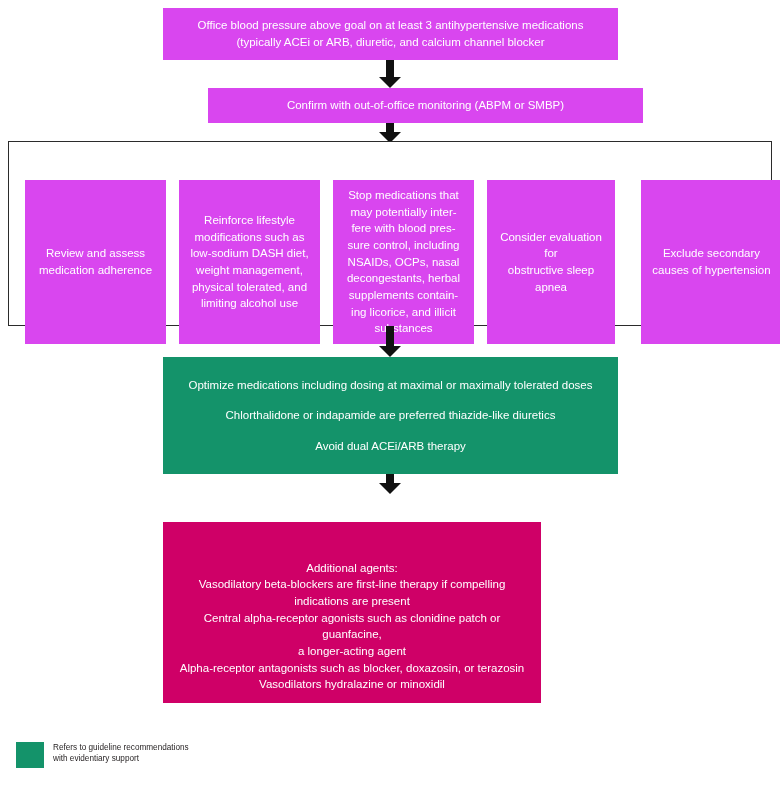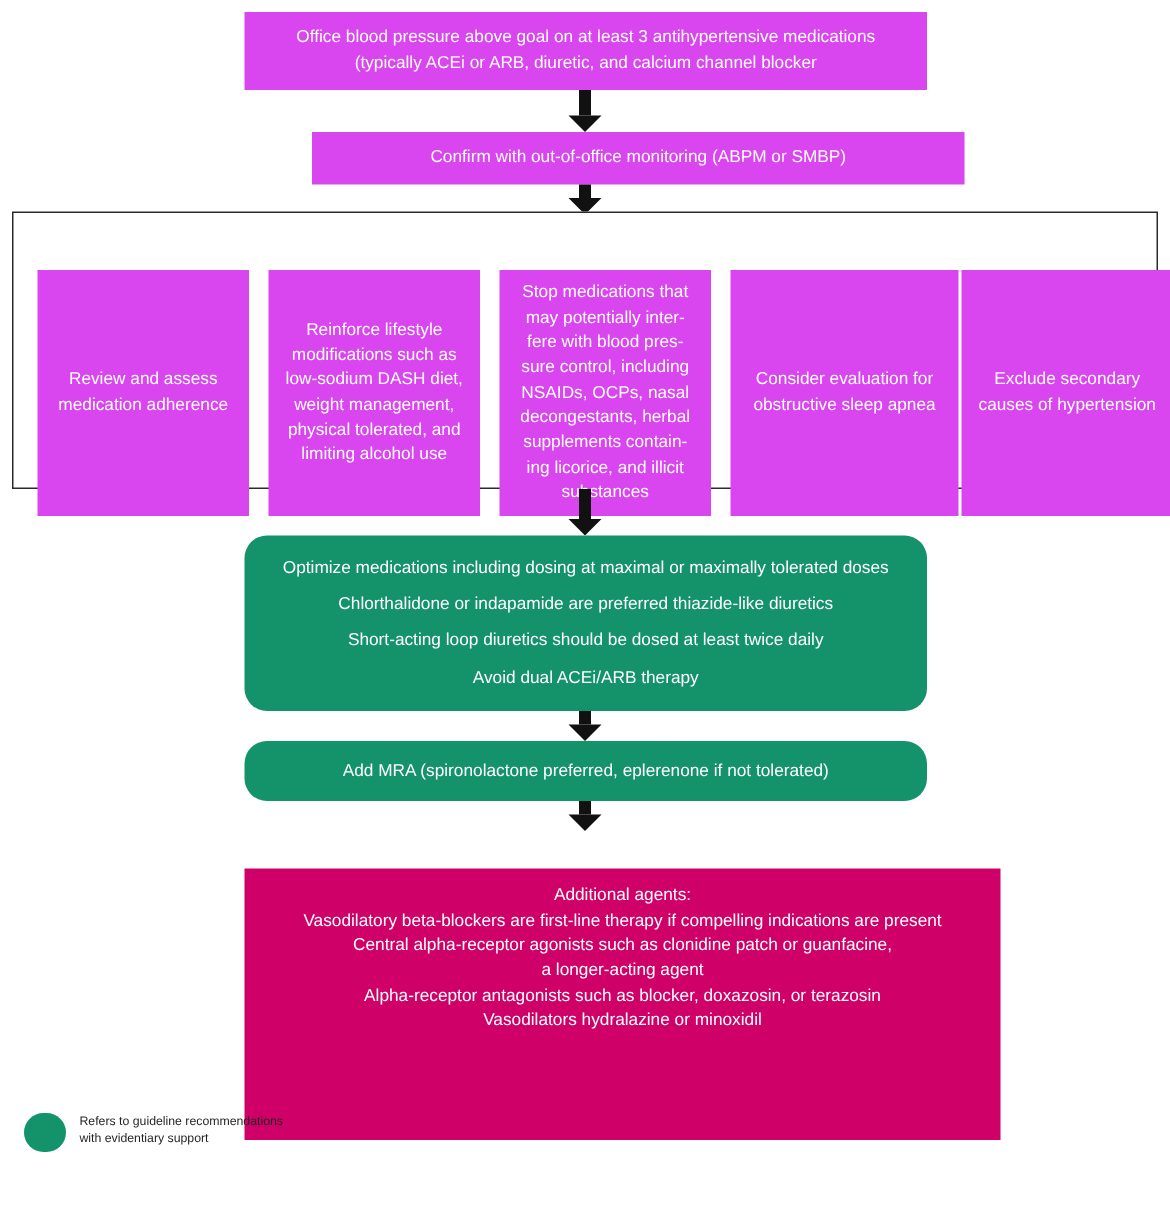--- a/index.html
+++ b/index.html
@@ -35,21 +35,21 @@
     font-size: 11.5px;
     line-height: 1.45;
     padding: 6px 10px;
   }
   .node .ln {
     display: block;
     width: 100%;
   }
 
   .blue  { background: #d946ef; }
-  .green { background: #14936A; border-radius: 15px; }
+  .green { background: #14936A; }
   .pink  { background: #CF0067; }
 
   
   #node-office-bp {
     left: 163px; top: 8px; width: 455px; height: 52px;
   }
   #node-confirm {
     left: 208px; top: 88px; width: 435px; height: 35px;
   }
 
@@ -63,33 +63,33 @@
   }
   .grp-box {
     position: absolute;
     top: 10px;
     height: 164px;
     margin-top: 28px;
   }
   #node-adherence        { left: 16px;  width: 141px; }
   #node-lifestyle        { left: 170px; width: 141px; }
   #node-stop-meds        { left: 324px; width: 141px; }
-  #node-osa             { left: 478px; width: 152px; }
+  #node-osa             { left: 478px; width: 128px; }
   #node-secondary-causes { left: 632px; width: 141px; }
 
   #node-optimize {
     left: 163px; top: 357px; width: 455px; height: 117px;
     justify-content: space-evenly;
   }
   #node-add-mra {
     left: 163px; top: 494px; width: 455px; height: 40px;
   }
   #node-additional-agents {
-    left: 163px; top: 579px; width: 504px; height: 181px;
-    justify-content: flex-start;
+    left: 163px; top: 522px; width: 378px; height: 181px;
+    justify-content: flex-end;
     padding: 10px 12px;
   }
 
   
   .arrow {
     position: absolute;
     width: 22px;
   }
   .arrow .shaft {
     position: absolute;
@@ -218,32 +218,28 @@
   </div>
 
   <div class="arrow" id="arrow-3">
     <div class="shaft"></div>
     <div class="head"></div>
   </div>
 
   <div class="node green" id="node-optimize">
     <span class="ln">Optimize medications including dosing at maximal or maximally tolerated doses</span>
     <span class="ln">Chlorthalidone or indapamide are preferred thiazide-like diuretics</span>
-    <span class="ln">Short-acting loop diuretics should be dosed at least twice daily</span>
     <span class="ln">Avoid dual ACEi/ARB therapy</span>
   </div>
 
   <div class="arrow" id="arrow-4">
     <div class="shaft"></div>
     <div class="head"></div>
   </div>
 
-  <div class="node green" id="node-add-mra">
-    <span class="ln">Add MRA (spironolactone preferred, eplerenone if not tolerated)</span>
-  </div>
 
   <div class="arrow" id="arrow-5">
     <div class="shaft"></div>
     <div class="head"></div>
   </div>
 
   <div class="node pink" id="node-additional-agents">
     <span class="ln">Additional agents:</span>
     <span class="ln">Vasodilatory beta-blockers are first-line therapy if compelling indications are present</span>
     <div style="width:100%">

